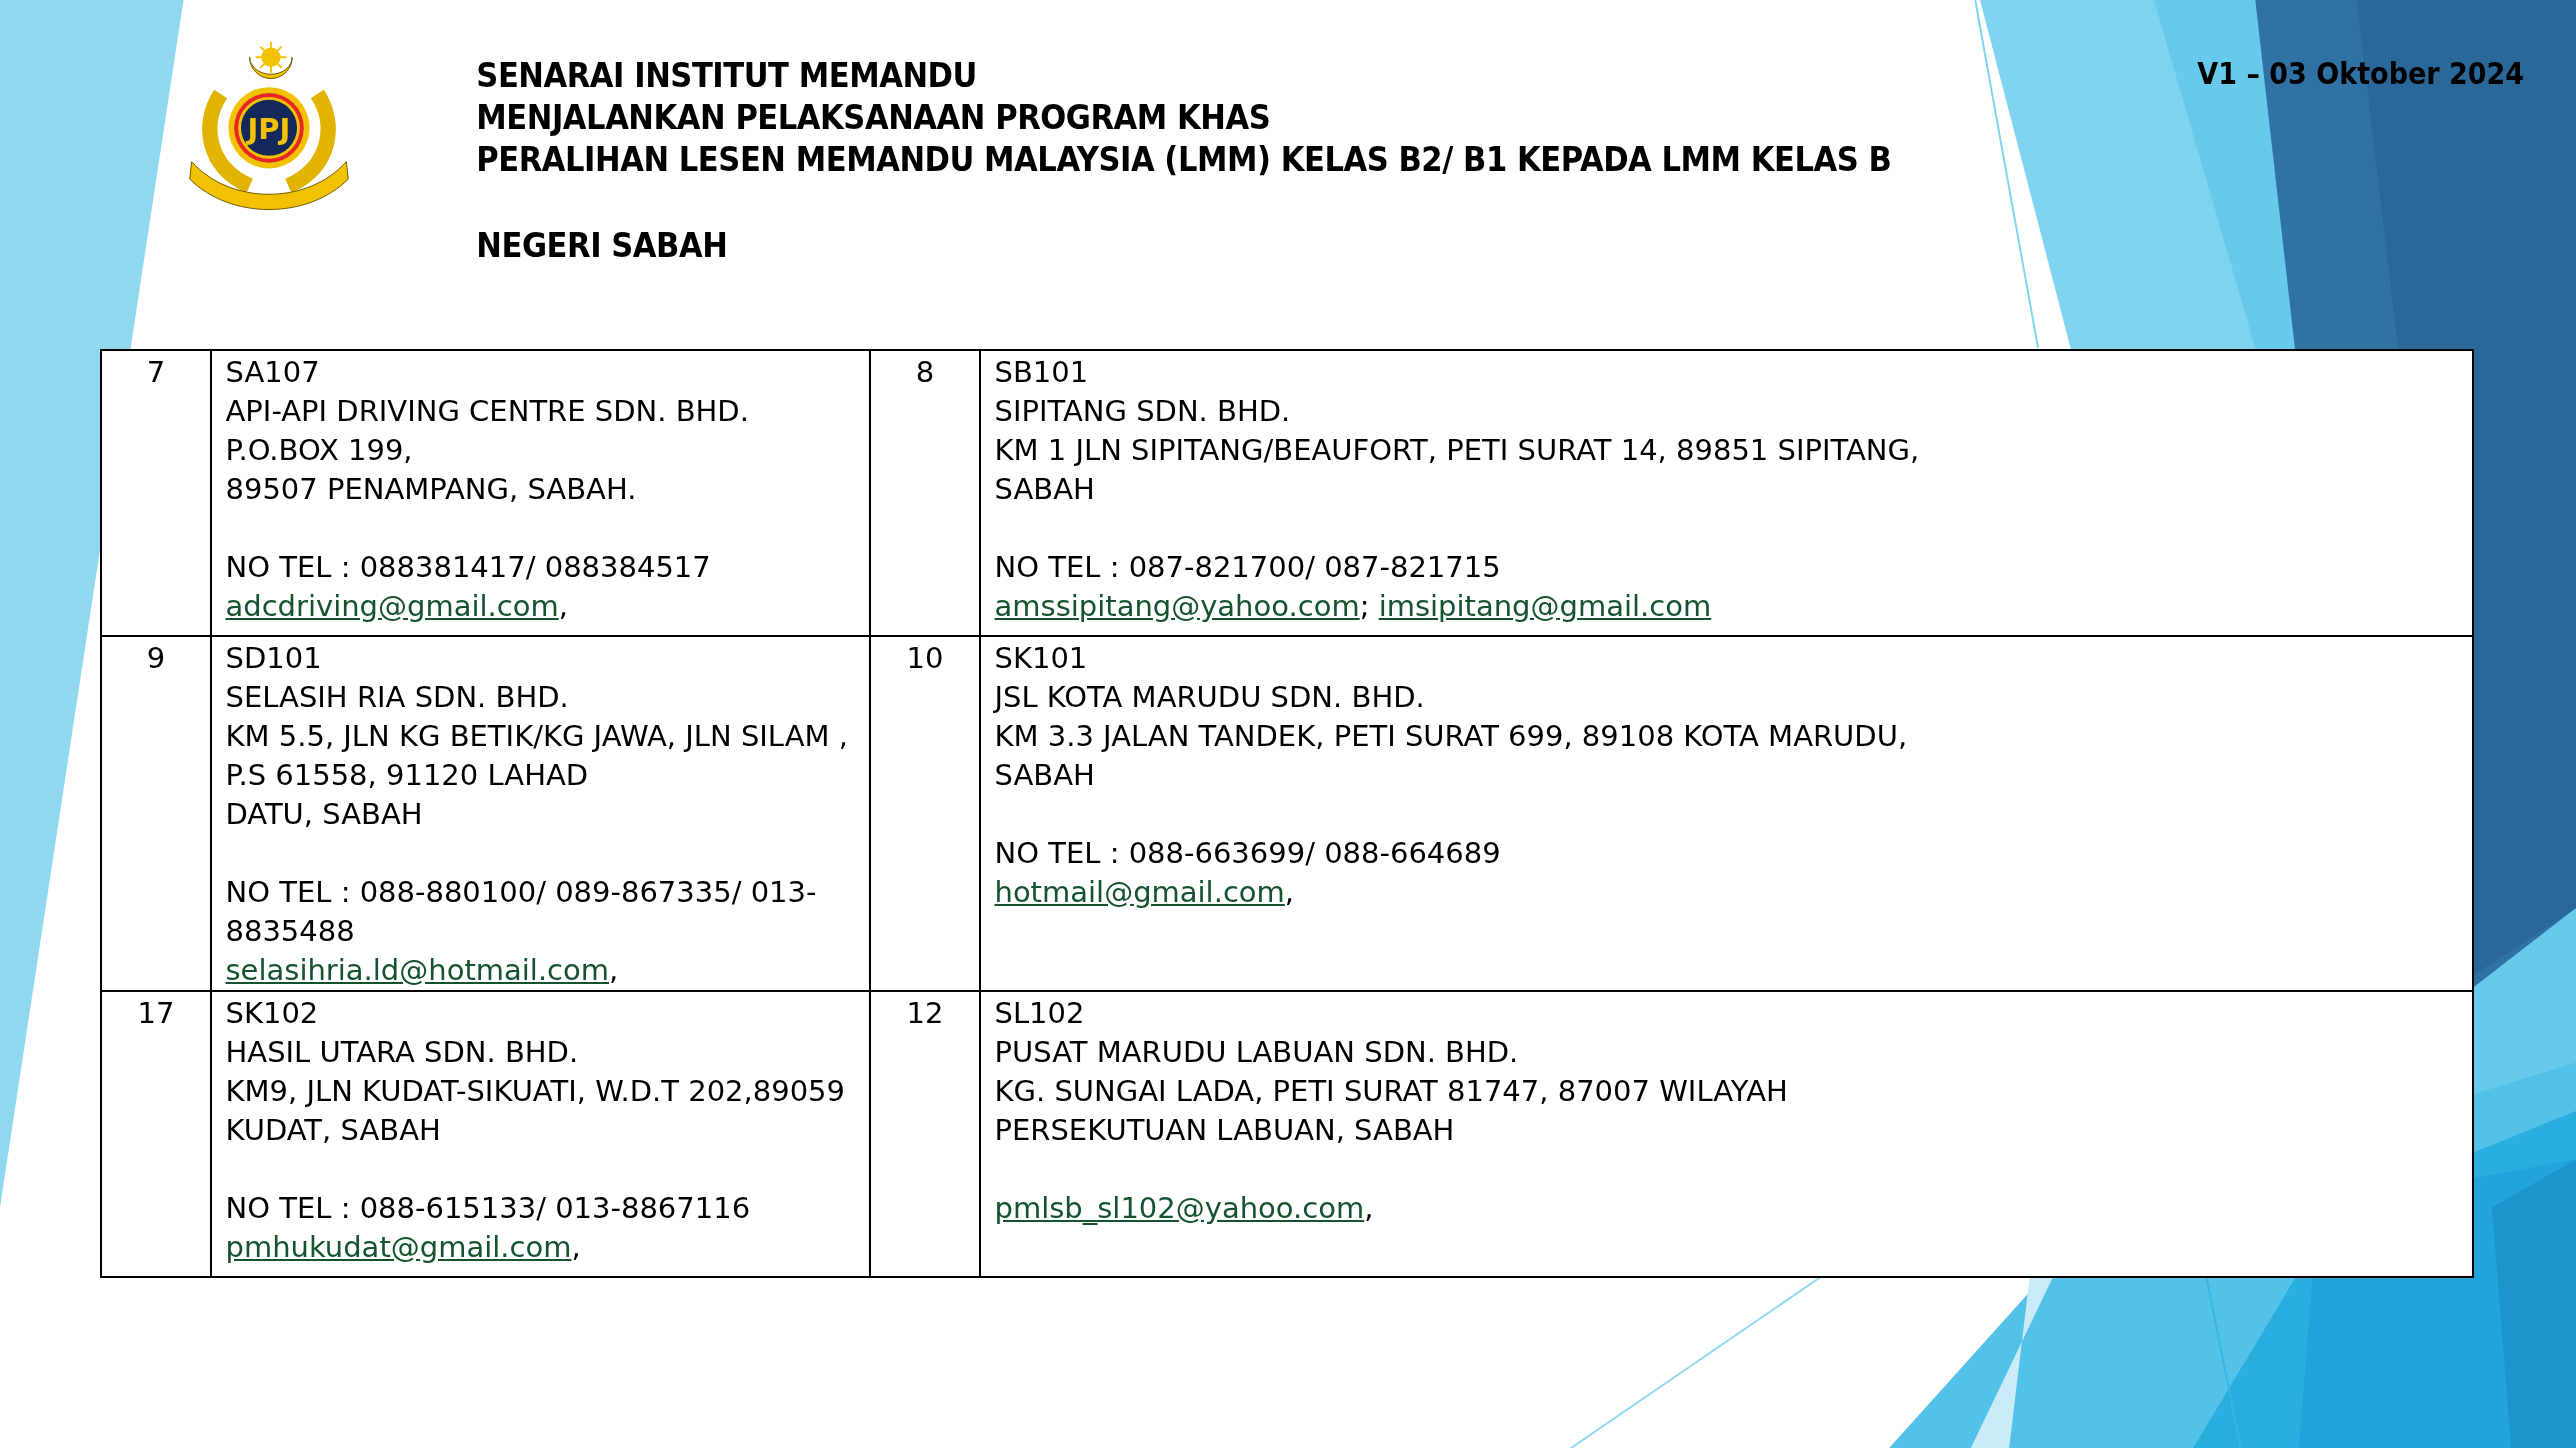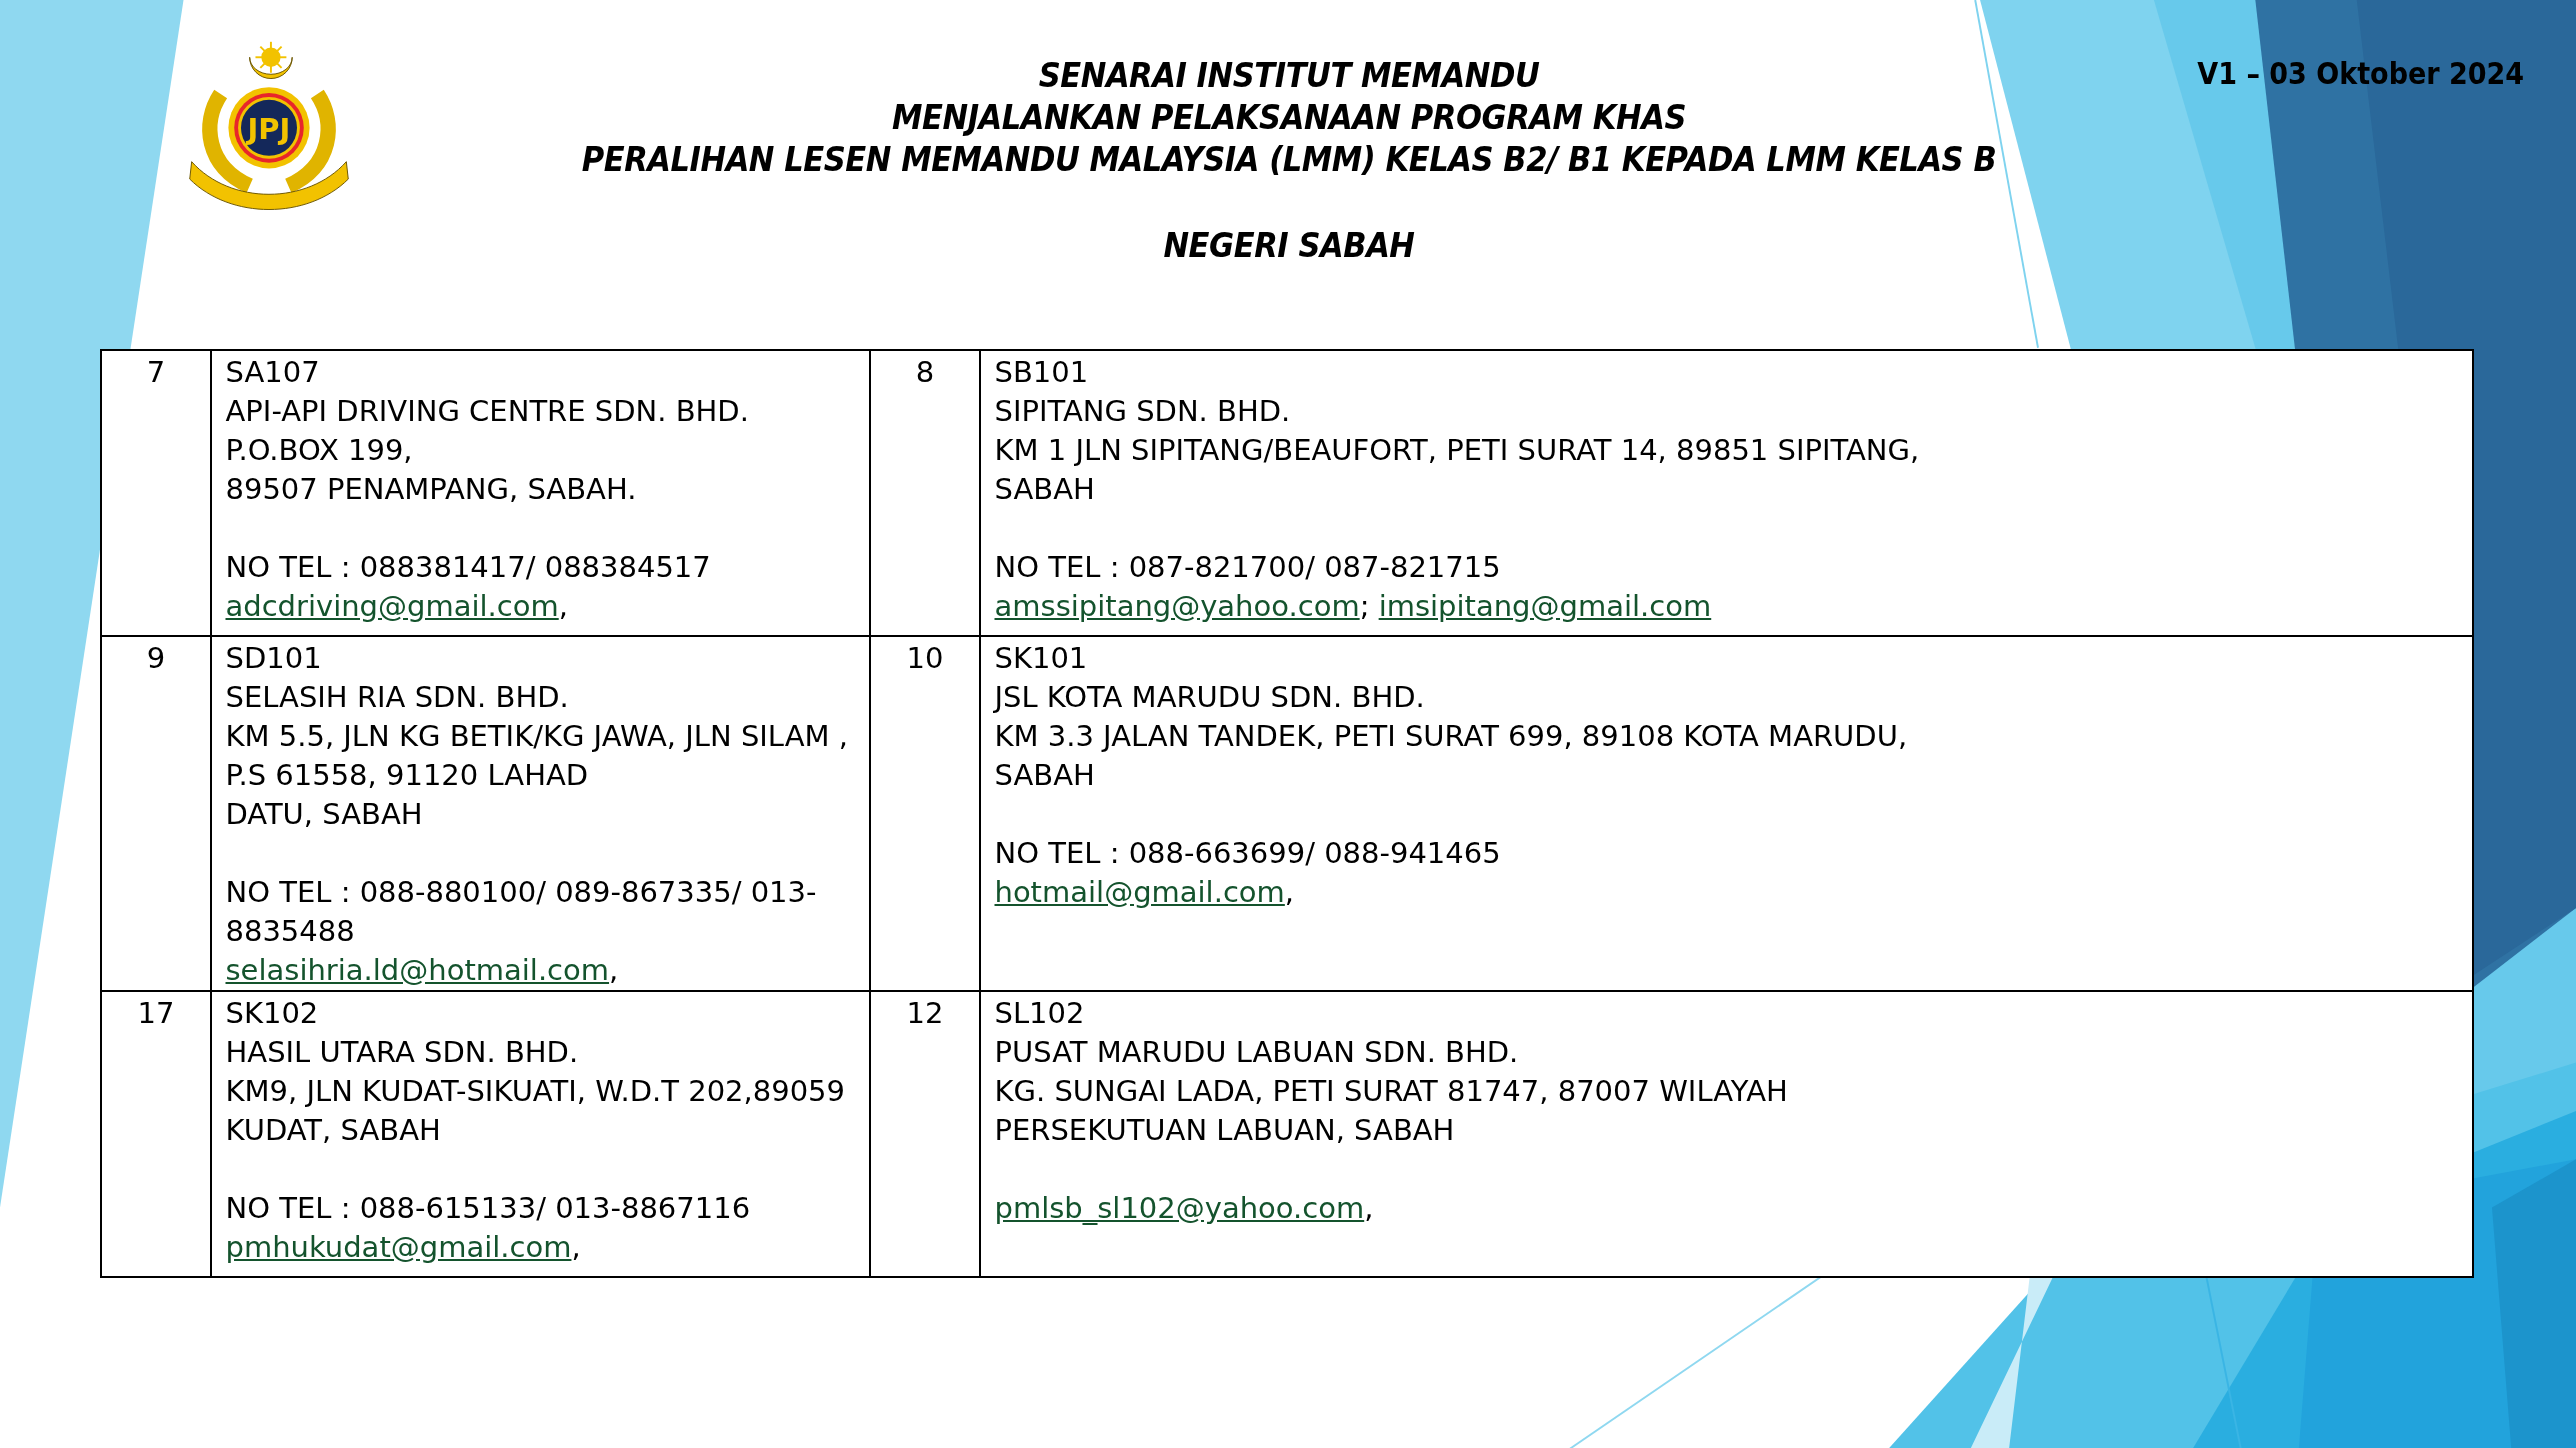--- a/index.html
+++ b/index.html
@@ -1,19 +1,19 @@
 <!DOCTYPE html>
 <html><head>
 <meta charset="utf-8">
 <style>
   html, body { margin:0; padding:0; }
   body { width:2576px; height:1449px; position:relative; overflow:hidden; background:#ffffff; font-family:"DejaVu Sans", "Liberation Sans", sans-serif; color:#000; }
   .bg { position:absolute; left:0; top:0; width:2576px; height:1449px; z-index:0; }
   .logo { position:absolute; left:182px; top:36px; width:174px; height:174px; z-index:2; }
-  .titles { position:absolute; left:386px; width:1806px; top:54px; text-align:center; z-index:2; font-weight:bold;font-style:italic; }
+  .titles { position:absolute; left:386px; width:1806px; top:54px; text-align:left; z-index:2; font-weight:bold; }
   .titles .t { font-size:34px; line-height:42px; letter-spacing:-0.5px; transform:scaleX(0.9); }
   .titles .state { margin-top:44px; }
   .version { position:absolute; right:52px; top:56px; font-size:30px; font-weight:bold; z-index:2; transform:scaleX(0.9); transform-origin:right center; }
   table.list { position:absolute; left:100px; top:349px; width:2374px; border-collapse:collapse; z-index:2; background:#fff; }
   table.list td { border:2.9px solid #000; vertical-align:top; font-size:29px; line-height:39px; padding:0; }
   table.list tr { height:286px; }
   td.num { width:108px; text-align:center; padding-top:1.9px !important; }
   td.info { padding:1.9px 13.5px 0 13.5px !important;margin-left:32px; }
   td.info .gap { height:39px; }
   .mail { color:#14532d; text-decoration:underline; }
@@ -115,21 +115,21 @@
         <div>NO TEL : 088-880100/  089-867335/  013-8835488</div>
         <div><a class="mail">selasihria.ld@hotmail.com</a><span>,</span></div>
       </td>
       <td class="num">10</td>
       <td class="info">
         <div>SK101</div>
         <div>JSL KOTA MARUDU SDN. BHD.</div>
         <div>KM 3.3 JALAN TANDEK, PETI SURAT 699, 89108 KOTA MARUDU,</div>
         <div>SABAH</div>
         <div class="gap"></div>
-        <div>NO TEL : 088-663699/  088-941465</div>
+        <div>NO TEL : 088-663699/  088-664689</div>
         <div><a class="mail">hotmail@gmail.com</a><span>,</span></div>
       </td>
     </tr>
     <tr>
       <td class="num">17</td>
       <td class="info">
         <div>SK102</div>
         <div>HASIL UTARA SDN. BHD.</div>
         <div>KM9, JLN KUDAT-SIKUATI, W.D.T 202,89059 KUDAT, SABAH</div>
         <div class="gap"></div>

